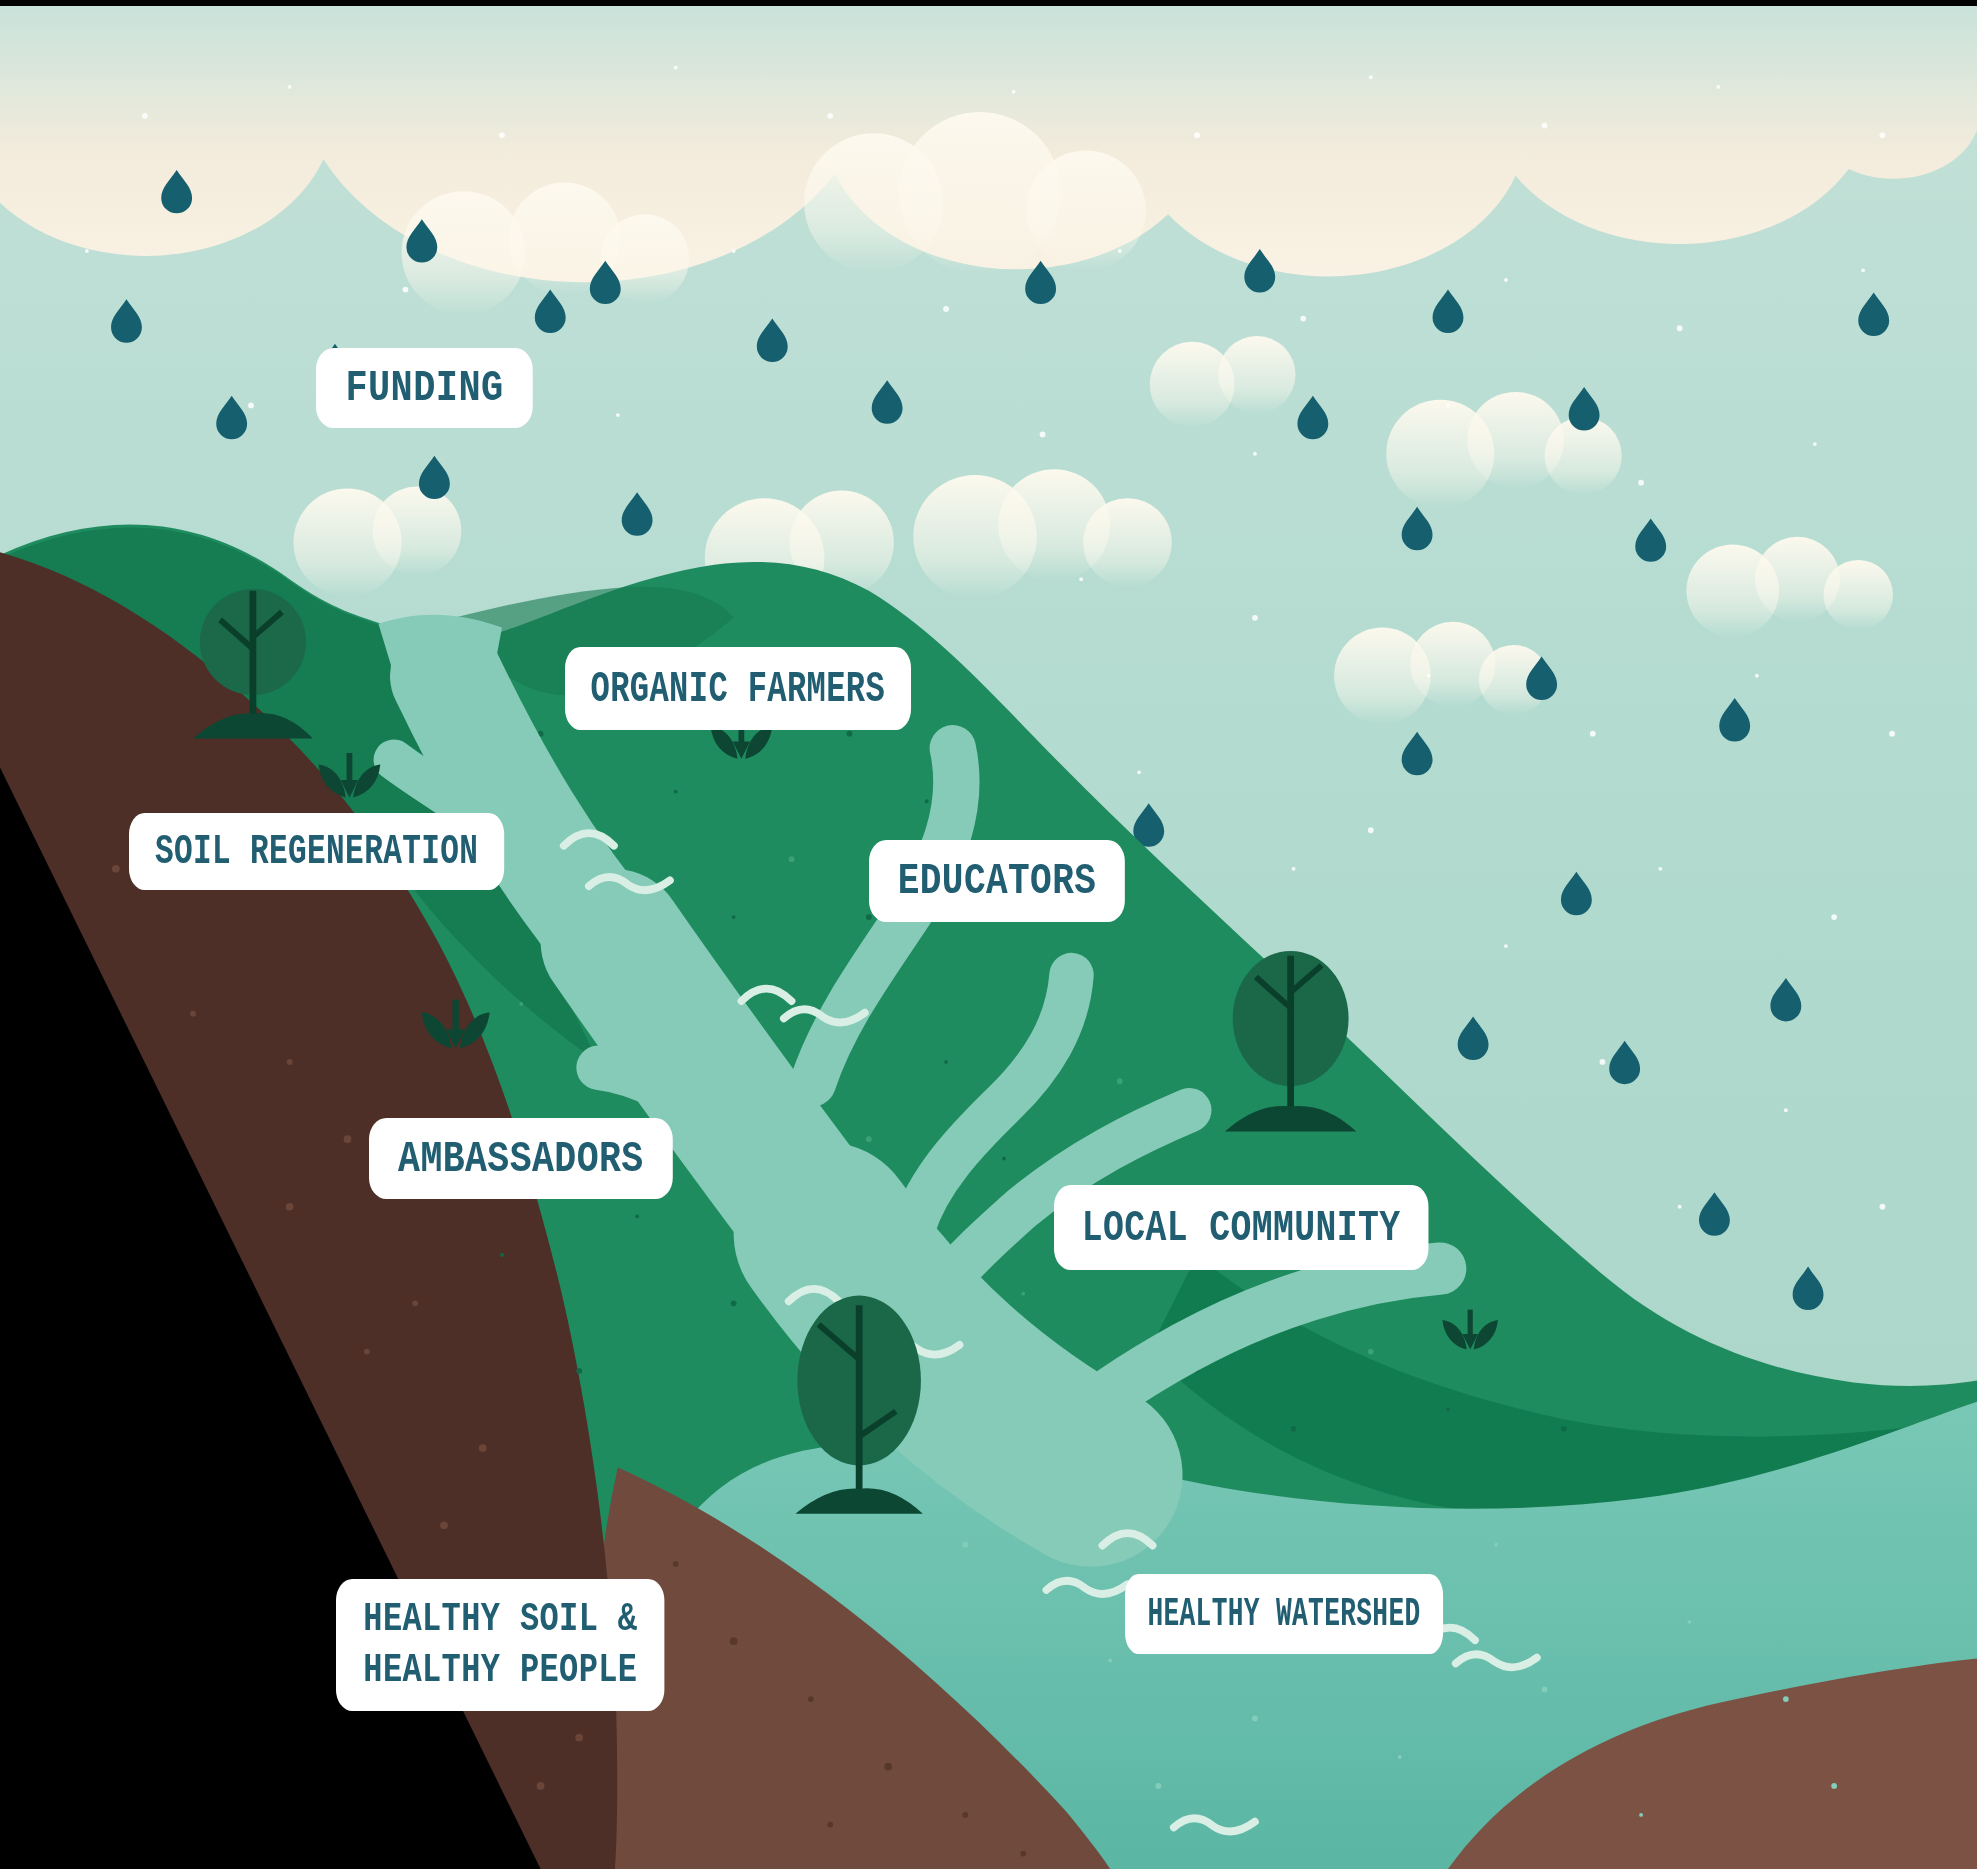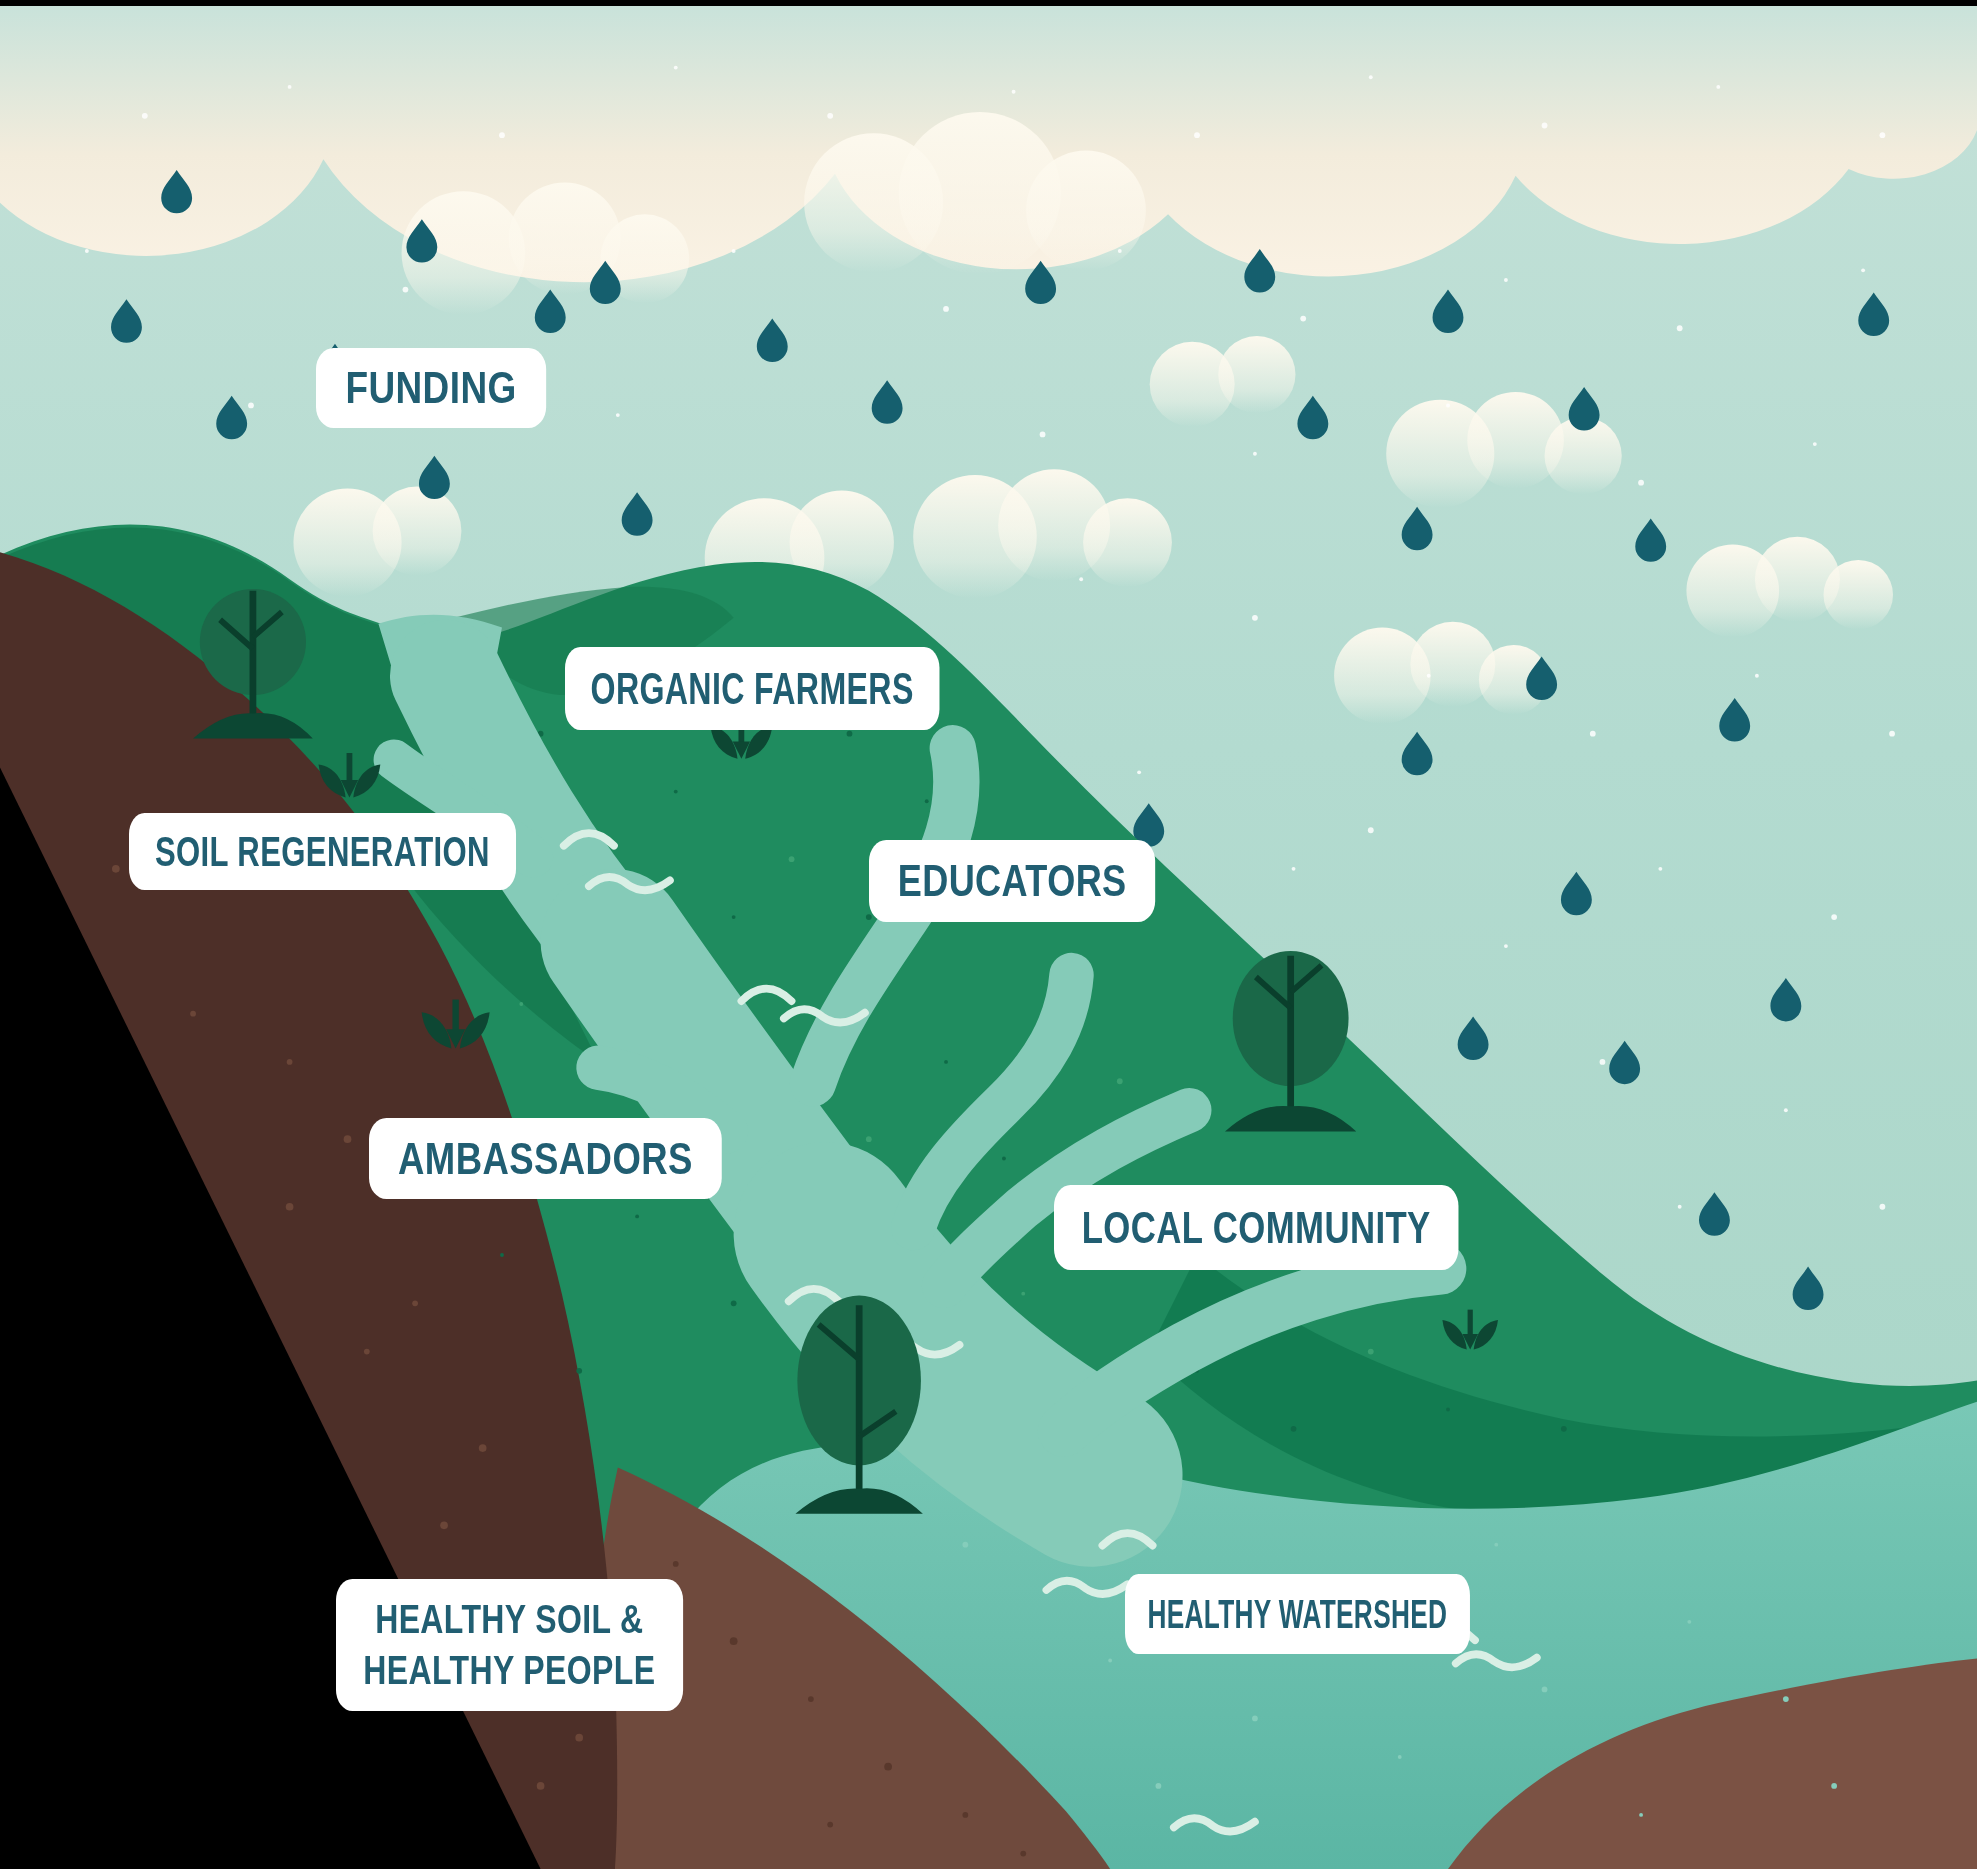--- a/index.html
+++ b/index.html
@@ -1,18 +1,18 @@
 <!DOCTYPE html>
 <html><head>
 <meta charset="utf-8">
 <style>
   html,body{margin:0;padding:0;background:#000;}
   body{width:1977px;height:1869px;position:relative;overflow:hidden;
        font-family:"Liberation Sans",sans-serif;}
-  #stage{position:absolute;left:0;top:0;width:1977px;height:1869px;}
+  #stage{position:absolute;left:0;top:0;width:1977px;height:1869px;font-family:Liberation Mono, monospace;}
   #scene{position:absolute;left:0;top:0;width:100%;height:100%;display:block;}
   #topstrip{position:absolute;left:0;top:0;width:100%;height:5.8px;background:#000;}
   .lbl{position:absolute;background:#fff;border-radius:21px;color:#215e72;
        font-weight:700;white-space:nowrap;display:flex;align-items:center;
        justify-content:center;transform-origin:top left;letter-spacing:0.5px;
        line-height:1;}
   .lbl-funding{left:316px;top:348px;height:80px;padding:0 35px;font-size:44px;transform:scaleX(.84);}
   .lbl-organic{left:565px;top:647px;height:83px;padding:0 35px;font-size:44px;transform:scaleX(.73);}
   .lbl-soilregen{left:129px;top:813px;height:77px;padding:0 35px;font-size:42px;transform:scaleX(.74);}
   .lbl-educators{left:869px;top:840px;height:82px;padding:0 35px;font-size:44px;transform:scaleX(.82);}

